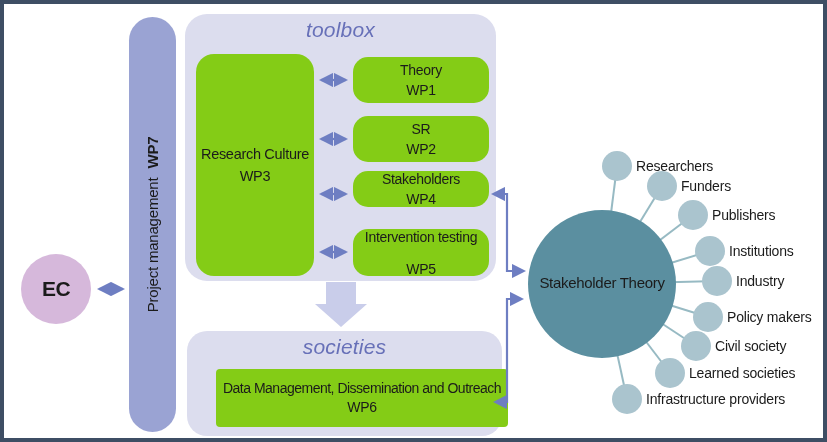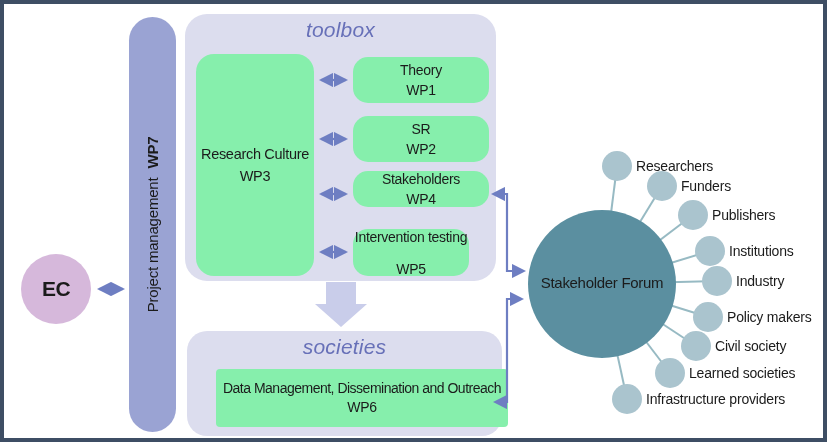--- a/index.html
+++ b/index.html
@@ -19,30 +19,30 @@
     line-height:47px;text-align:center;transform:rotate(-90deg) translateX(-415px);
     transform-origin:0 0;font-size:15px;letter-spacing:-0.2px;white-space:nowrap;}
   .pm-text .wp{font-weight:bold;margin-left:9px;}
   .container{background:#dcddee;z-index:1;}
   .toolbox{left:181px;top:10px;width:311px;height:267px;border-radius:22px;}
   .framework{left:183px;top:327px;width:315px;height:105px;border-radius:20px;}
   .group-title{z-index:3;text-align:center;font-style:italic;font-size:21px;
     color:#6770b8;letter-spacing:0.2px;}
   .tb-title{left:181px;top:14px;width:311px;}
   .fw-title{left:183px;top:331px;width:315px;}
-  .wpbox{background:#86efac;display:flex;flex-direction:column;align-items:center;
+  .wpbox{background:#84cc16;display:flex;flex-direction:column;align-items:center;
     justify-content:center;text-align:center;z-index:2;letter-spacing:-0.3px;}
   .wpbox .l1{font-size:14px;line-height:20px;}
   .wpbox .l2{font-size:14px;line-height:20px;font-weight:normal;}
   .wp3{left:192px;top:50px;width:118px;height:222px;border-radius:18px;}
   .wp3 .l1,.wp3 .l2{font-size:14.5px;line-height:22px;}
   .wp1{left:349px;top:53px;width:136px;height:46px;border-radius:15px;}
   .wp2{left:349px;top:112px;width:136px;height:46px;border-radius:15px;}
   .wp4{left:349px;top:167px;width:136px;height:36px;border-radius:15px;}
-  .wp5{left:349px;top:225px;width:116px;height:47px;border-radius:15px;gap:12px;}
+  .wp5{left:349px;top:225px;width:136px;height:47px;border-radius:15px;gap:12px;}
   .wp6{left:212px;top:365px;width:292px;height:58px;border-radius:4px;}
   .wp6 .l1{font-size:14px;letter-spacing:-0.5px;line-height:19px;}
   .wp6 .l2{font-size:14px;line-height:19px;}
   
   #overlay{position:absolute;left:0;top:0;width:827px;height:442px;z-index:4;pointer-events:none;}
   
   .forum-label{left:524px;top:270px;width:148px;text-align:center;font-size:15px;
     letter-spacing:-0.3px;z-index:5;}
   .sat-label{z-index:5;font-size:14px;letter-spacing:-0.2px;white-space:nowrap;
     height:18px;line-height:18px;text-align:right;}
@@ -134,21 +134,21 @@
       <path d="M317,135 L342,135" marker-start="url(#ah)" marker-end="url(#ah)"></path>
       <path d="M317,190 L342,190" marker-start="url(#ah)" marker-end="url(#ah)"></path>
       <path d="M317,248 L342,248" marker-start="url(#ah)" marker-end="url(#ah)"></path>
       <path d="M489,190 L503,190 L503,267 L520,267" marker-start="url(#ah)" marker-end="url(#ah)"></path>
       <path d="M491,398 L503,398 L503,295 L518,295" marker-start="url(#ah)" marker-end="url(#ah)"></path>
     </g>
 
     <polygon points="322,278 352,278 352,300 363,300 337,323 311,300 322,300" fill="#c9cdea"></polygon>
   </svg>
 
-  <div class="abs forum-label">Stakeholder Forum</div>
+  <div class="abs forum-label">Stakeholder Theory</div>
 
   <div class="abs sat-label" style="left:632px;top:153px;">Researchers</div>
   <div class="abs sat-label" style="left:677px;top:173px;">Funders</div>
   <div class="abs sat-label" style="left:708px;top:202px;">Publishers</div>
   <div class="abs sat-label" style="left:725px;top:238px;">Institutions</div>
   <div class="abs sat-label" style="left:732px;top:268px;">Industry</div>
   <div class="abs sat-label" style="left:723px;top:304px;">Policy makers</div>
   <div class="abs sat-label" style="left:711px;top:333px;">Civil society</div>
   <div class="abs sat-label" style="left:685px;top:360px;">Learned societies</div>
   <div class="abs sat-label" style="left:642px;top:386px;">Infrastructure providers</div>

